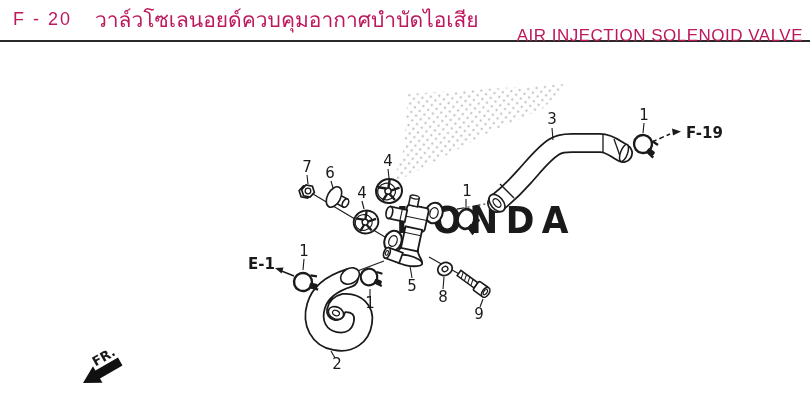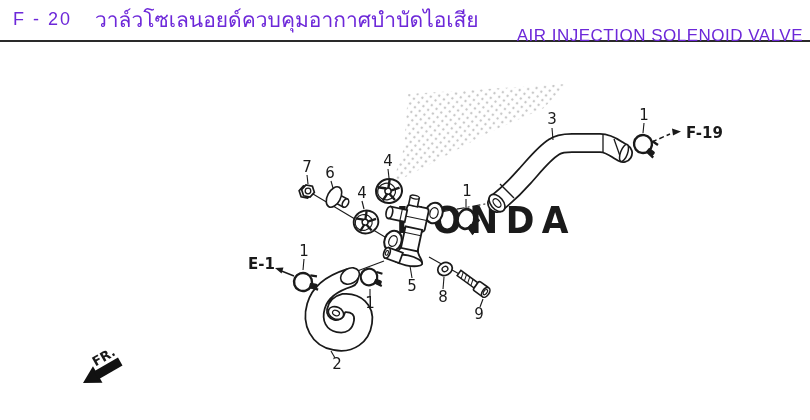--- a/index.html
+++ b/index.html
@@ -1,18 +1,18 @@
 <!DOCTYPE html>
 <html><head>
 <meta charset="utf-8">
 <style>
   html,body{margin:0;padding:0;background:#ffffff;}
   .stage{
     position:relative;width:810px;height:420px;background:#ffffff;overflow:hidden;
-    font-family:"Liberation Sans",sans-serif;color:#6d28d9;
+    font-family:"Liberation Sans",sans-serif;color:#be185d;
   }
   .hdr{
     position:absolute;top:0;left:0;width:810px;height:40px;
     border-bottom:2px solid #2a2a2a;background:#ffffff;z-index:2;
   }
   .hdr .code{
     position:absolute;left:13px;top:9px;font-size:18px;letter-spacing:2px;
     font-family:"Liberation Sans",sans-serif;
   }
   .hdr .thai{

